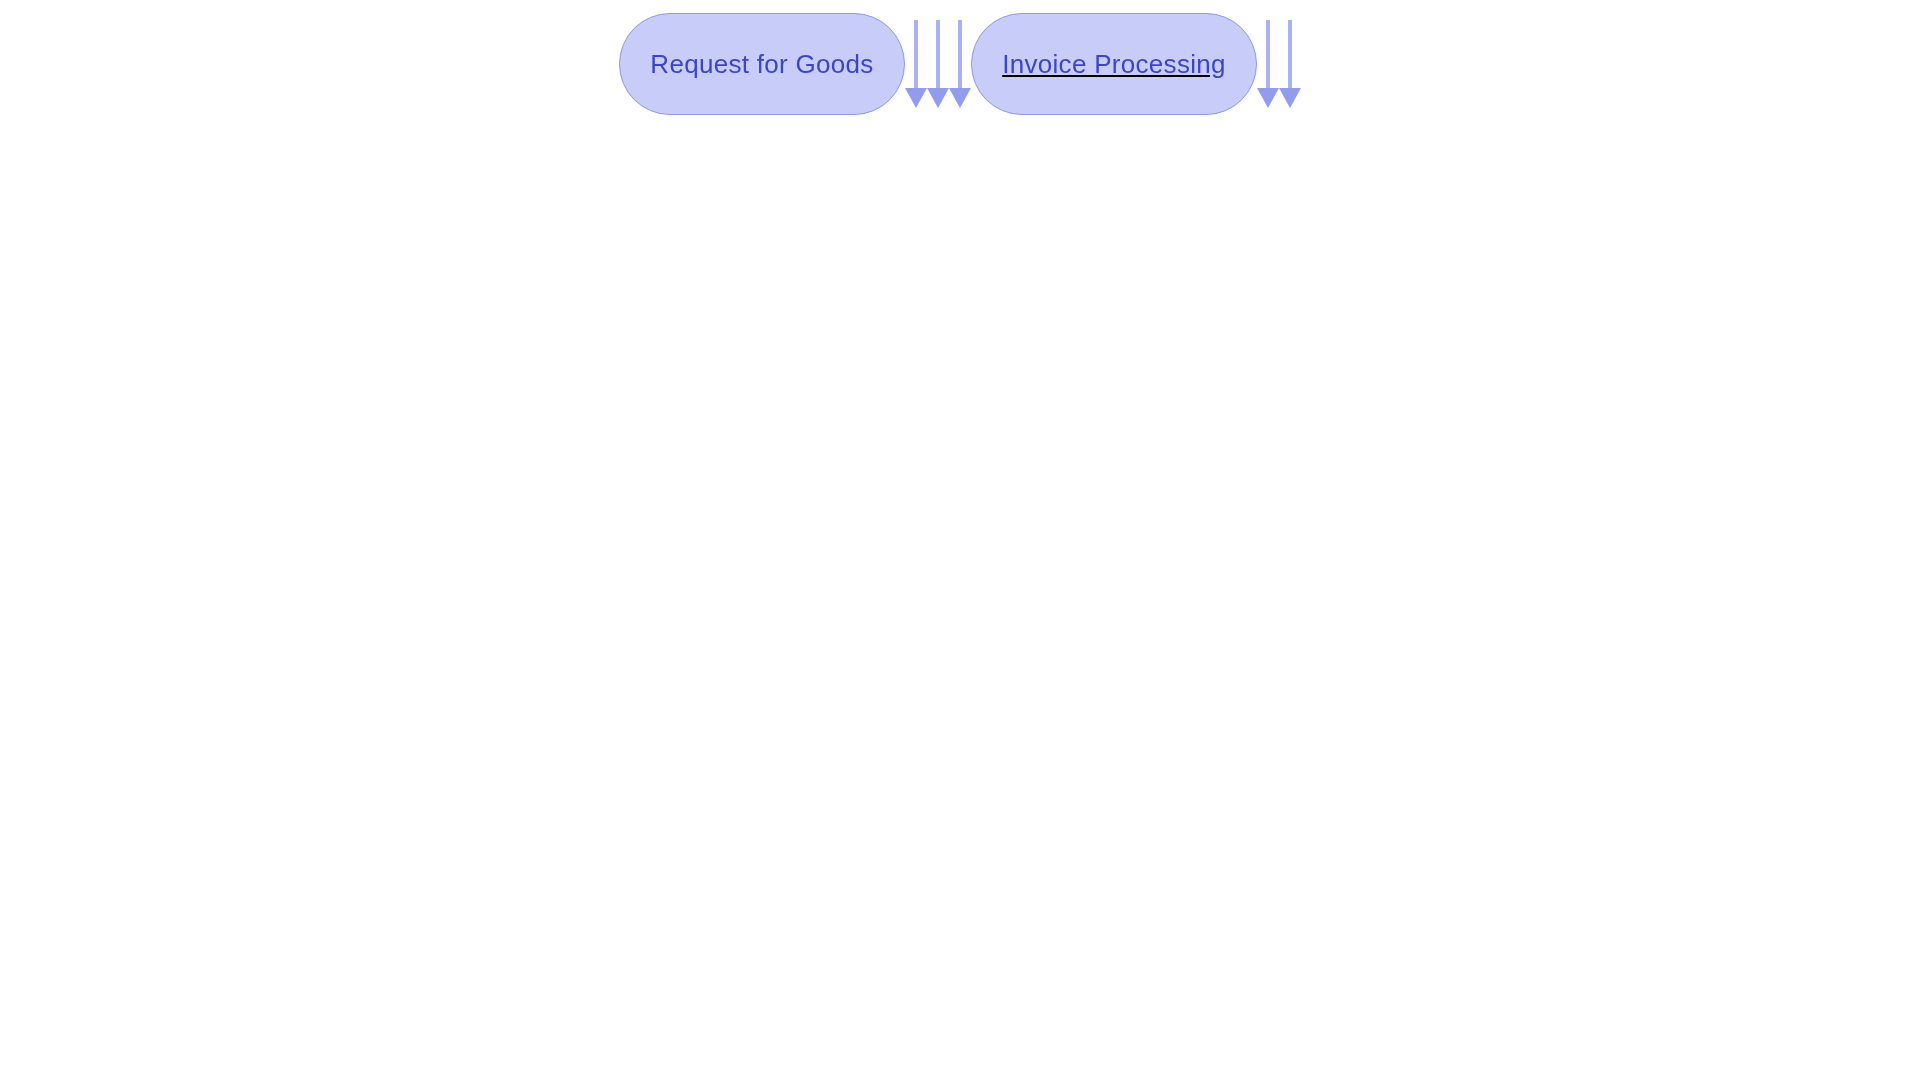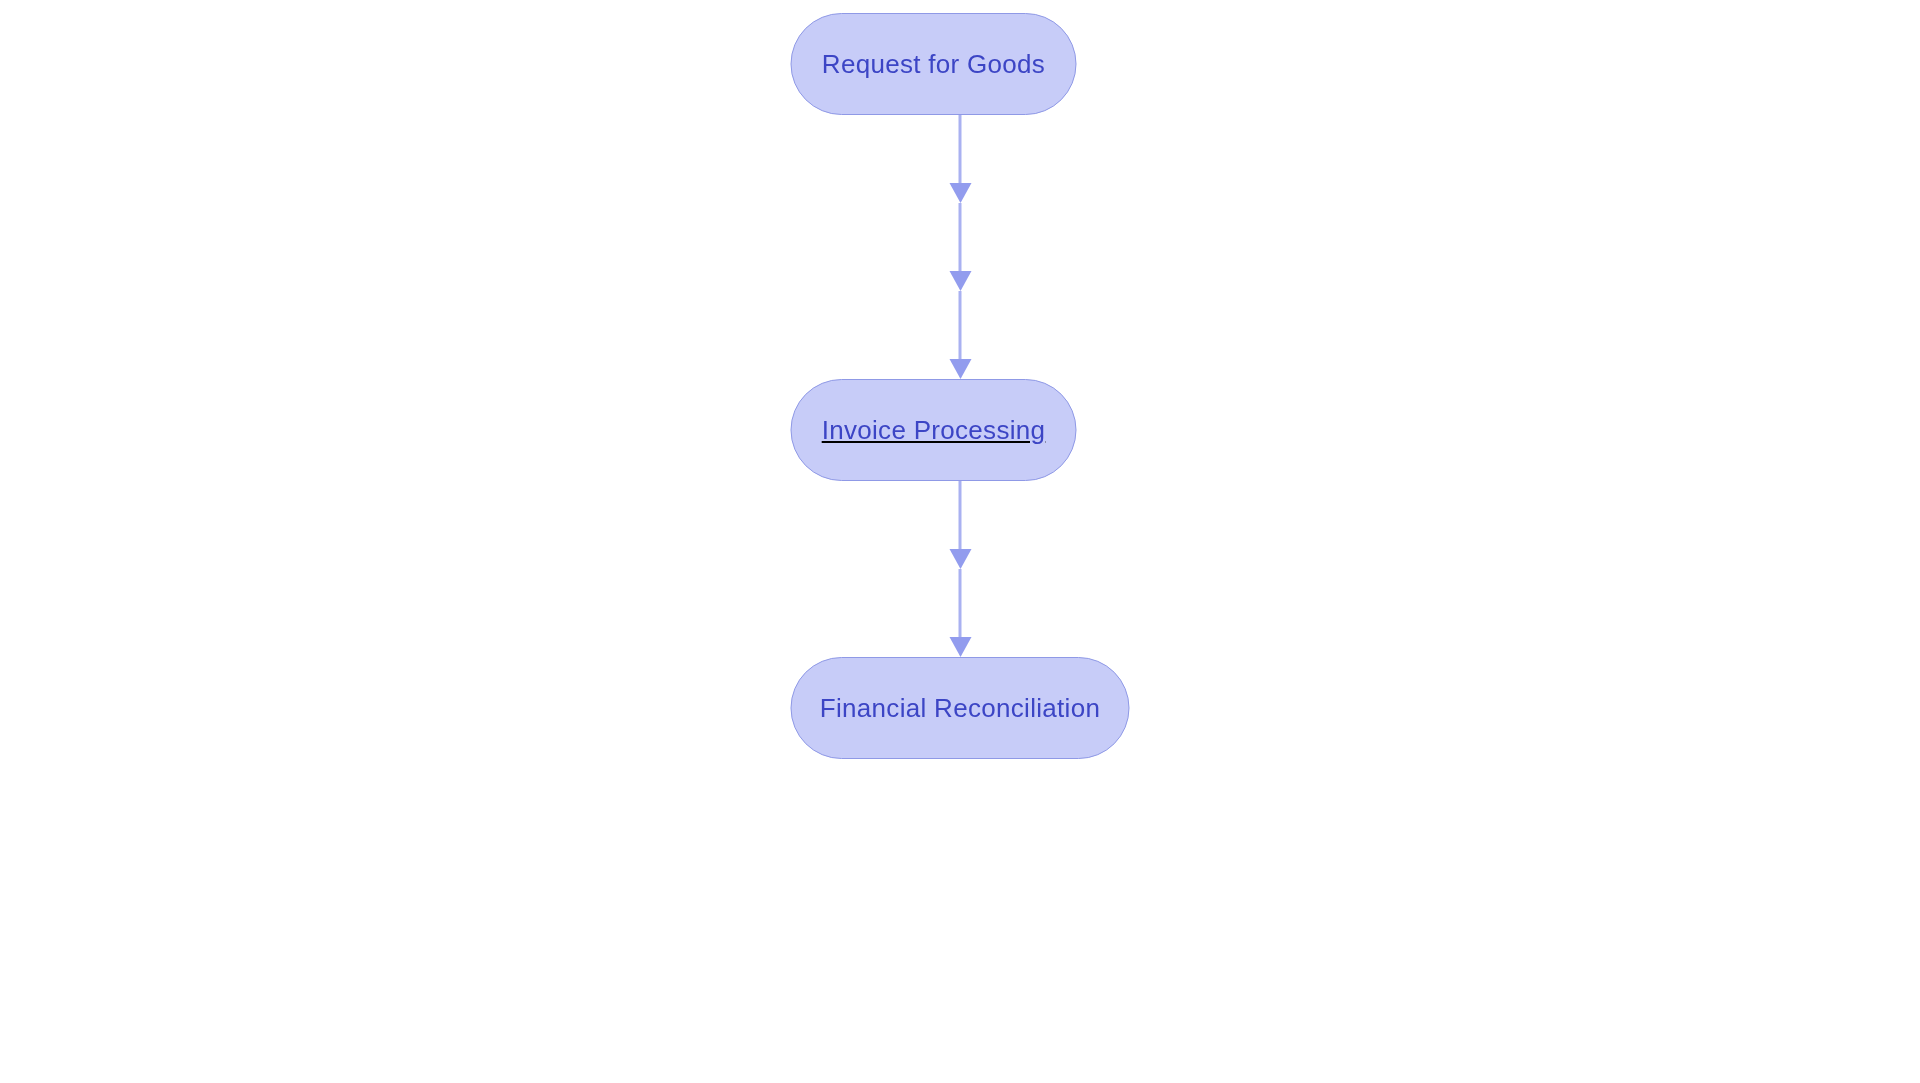--- a/index.html
+++ b/index.html
@@ -20,21 +20,22 @@
   .canvas{
     position:relative;
     width:1920px;height:1083px;
     background:var(--bg);
   }
   .flow-column{
     position:absolute;
     top:13px;left:50%;
     transform:translateX(-50%);
     display:flex;
-    flex-direction:column;
+    flex-direction:row;
+    align-items:center;
   }
   .flow-node{
     height:102px;
     box-sizing:border-box;
     border-radius:51px;
     background:var(--node-fill);
     border:1.5px solid var(--node-border);
     display:flex;
     align-items:center;
     justify-content:center;
@@ -106,17 +107,14 @@
     <div class="stem"></div>
     <div class="head"></div>
   </div>
 
 
   <div class="connector">
     <div class="stem"></div>
     <div class="head"></div>
   </div>
 
-  <div class="flow-node node-5">
-    <span class="flow-node-label">Financial Reconciliation</span>
-  </div>
 </div>
 </div>
 
 </body></html>

